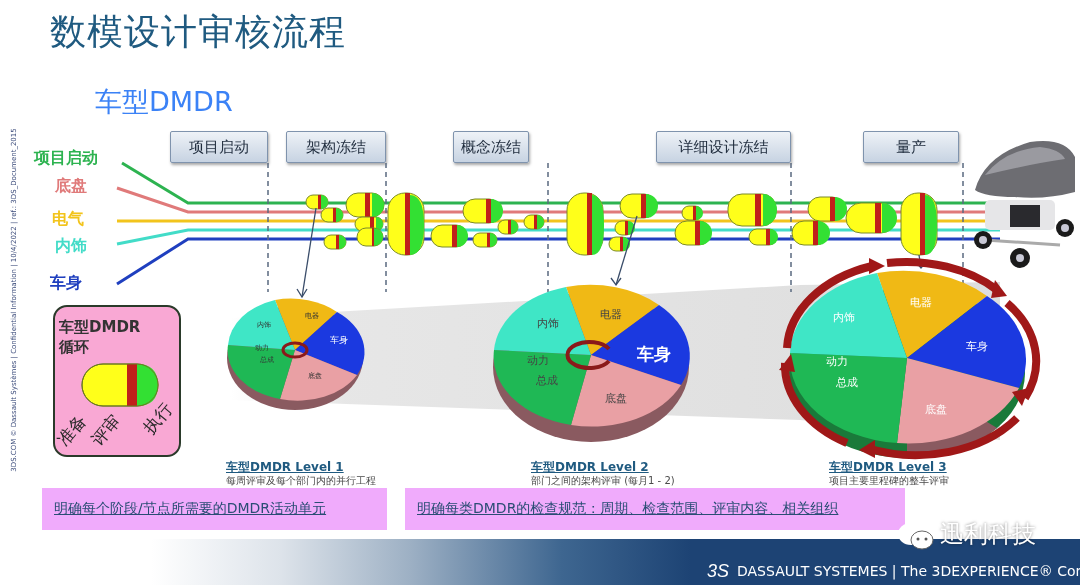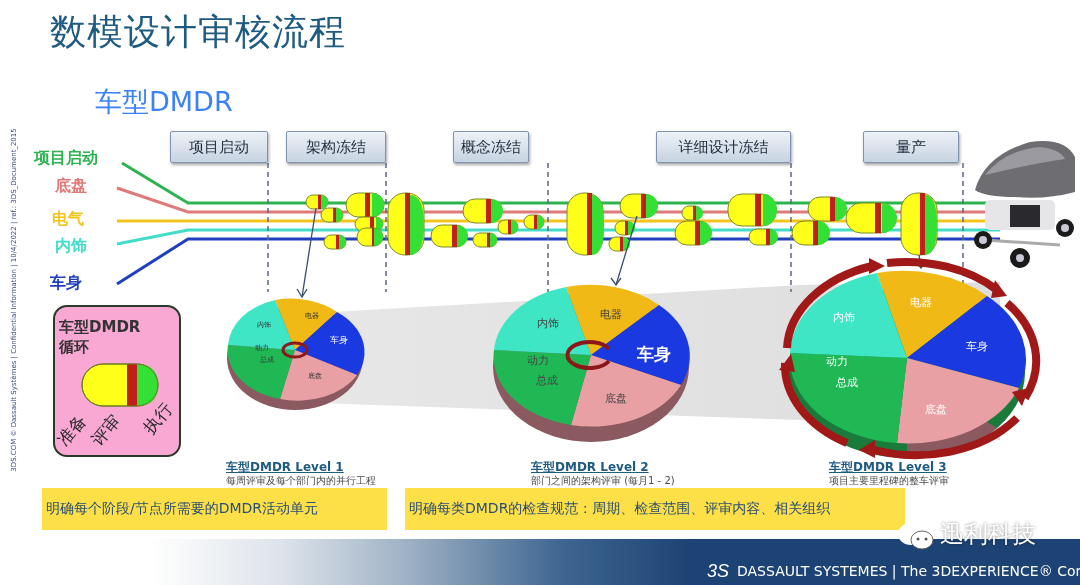--- a/index.html
+++ b/index.html
@@ -10,21 +10,21 @@
   .subtitle { left:95px; top:84px; font-size:27px; color:#3b82f6; }
   .sidebar-note { left:4px; top:135px; width:20px; height:330px; }
   .sidebar-note span { display:block; position:absolute; left:50%; top:50%; transform:translate(-50%,-50%) rotate(-90deg); white-space:nowrap; font-size:7px; color:#3a4a7a; }
   .track-label { font-size:16px; font-weight:bold; }
   .milestone { height:32px; border:1px solid #7f93ad; border-radius:2px; background:linear-gradient(#eef2f7,#c7d3e2); box-shadow:1px 2px 3px rgba(0,0,0,0.35); font-size:15px; color:#1e2b3c; display:flex; align-items:center; justify-content:center; }
   .legend-box { left:53px; top:305px; width:128px; height:152px; border:2px solid #2a3a2a; border-radius:14px; background:#f9a8d4; }
   .legend-title { left:4px; top:10px; width:100px; font-size:15px; font-weight:bold; color:#333; line-height:20px; }
   .legend-word { font-size:17px; color:#2a2a2a; transform:rotate(-50deg); white-space:nowrap; }
   .level-title { font-size:12px; font-weight:bold; color:#1f5a80; text-decoration:underline; }
   .level-desc { font-size:10px; color:#4a4a4a; }
-  .info-box { height:42px; background:#fde047; display:flex; align-items:center; padding-left:4px; font-size:14px; color:#2a4d74; }
+  .info-box { height:42px; background:#f0abfc; display:flex; align-items:center; padding-left:12px; font-size:14px; color:#2a4d74;text-decoration:underline; }
   .footer-band { left:0; top:539px; width:1080px; height:46px; background:linear-gradient(90deg,#ffffff 0%, #ffffff 14%, #dde3ea 26%, #9db0c4 38%, #3e6690 52%, #1d4374 64%, #1d4374 100%); }
   .footer-brand { left:700px; top:563px; font-size:14px; color:#ffffff; white-space:nowrap; }
   .watermark { left:900px; top:518px; font-size:24px; color:#ffffff; text-shadow:0 0 3px rgba(0,0,0,0.5); }
 </style>
 </head>
 <body>
 
 <div class="abs title">数模设计审核流程</div>
 <div class="abs subtitle">车型DMDR</div>
 <div class="abs sidebar-note">

